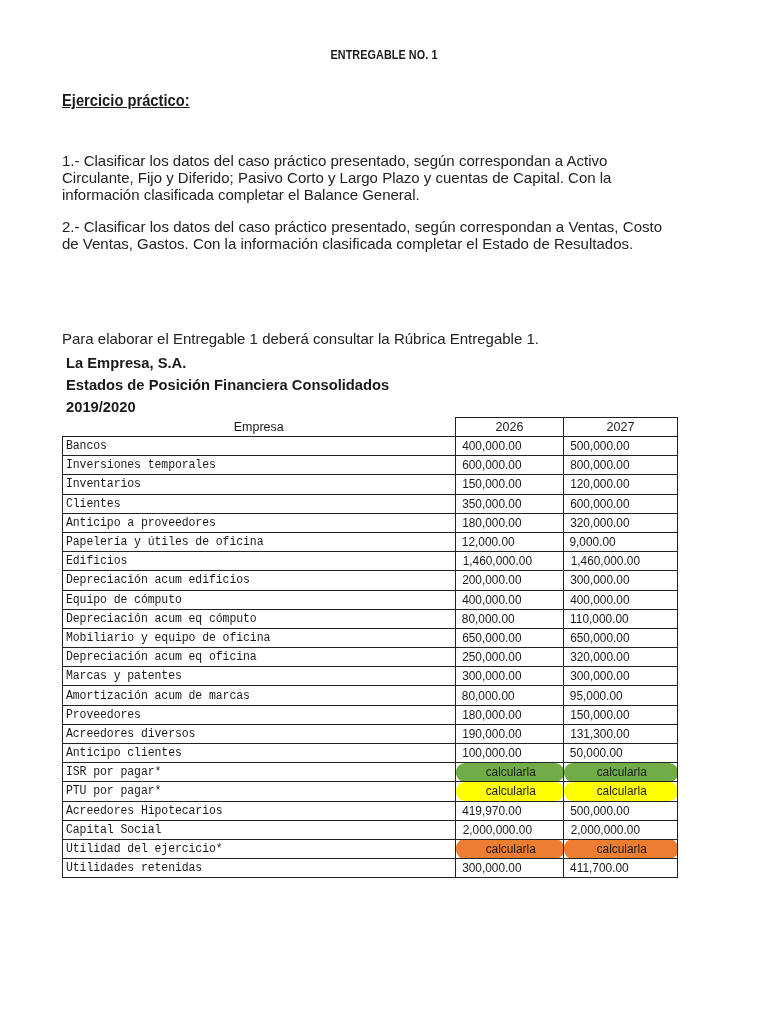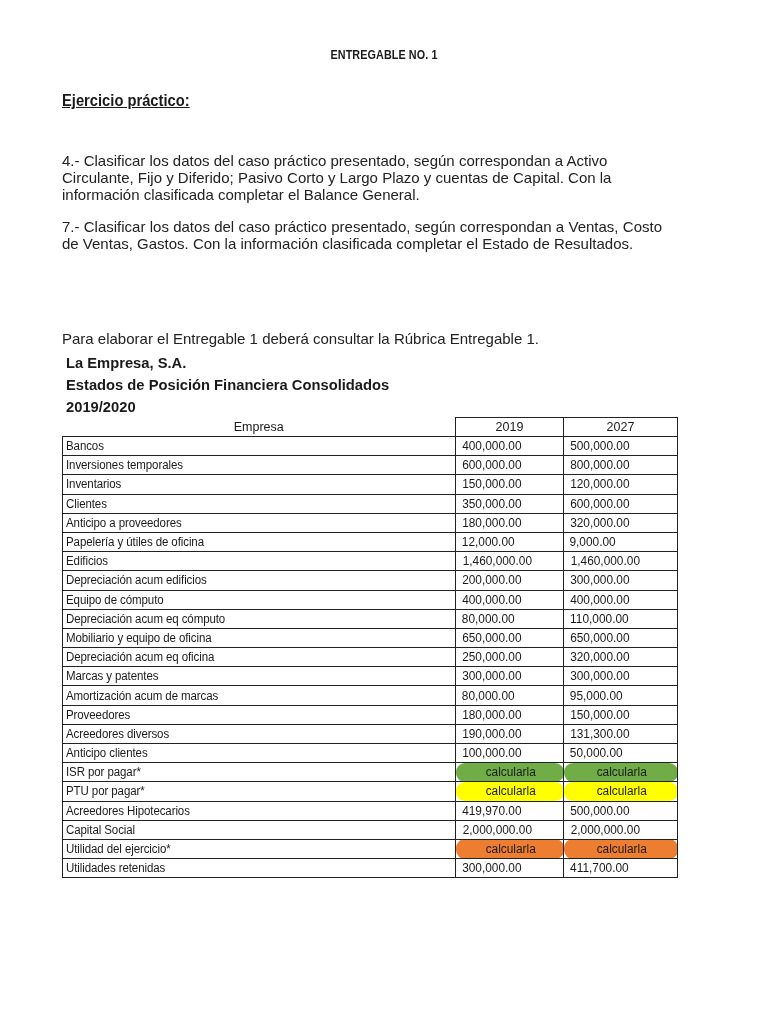--- a/index.html
+++ b/index.html
@@ -43,52 +43,52 @@
   table.fin col.c-y { width: 108px; }
   table.fin col.c-y2 { width: 114px; }
   table.fin td, table.fin th {
     height: 18.2px; padding: 0 3px; border: 1px solid #222;
     white-space: nowrap; overflow: hidden; line-height: 18px;
   }
   table.fin thead th {
     font-weight: normal; text-align: center; height: 18px;
   }
   table.fin thead th.h-name { border-top: none; border-left: none; }
-  table.fin td.name { text-align: left; letter-spacing: -0.1px; }
+  table.fin td.name { text-align: left; letter-spacing: -0.1px; font-family: Liberation Mono, monospace; }
   table.fin td.num { padding-right: 2px; }
   table.fin td.calc { text-align: center; font-weight: normal; border-radius: 9px; }
   .name-text { display: inline-block; transform-origin: left; transform: scaleX(0.92); }
   .num-text { display: inline-block; transform-origin: right; transform: scaleX(0.95); }
 </style>
 </head>
 <body>
 
 <div class="doc-title">ENTREGABLE NO. 1</div>
 <div class="section-heading">Ejercicio práctico:</div>
 
-<div class="para para-1">4.- Clasificar los datos del caso práctico presentado, según correspondan a Activo Circulante, Fijo y Diferido; Pasivo Corto y Largo Plazo y cuentas de Capital. Con la información clasificada completar el Balance General.</div>
-<div class="para para-2">7.- Clasificar los datos del caso práctico presentado, según correspondan a Ventas, Costo de Ventas, Gastos. Con la información clasificada completar el Estado de Resultados.</div>
+<div class="para para-1">1.- Clasificar los datos del caso práctico presentado, según correspondan a Activo Circulante, Fijo y Diferido; Pasivo Corto y Largo Plazo y cuentas de Capital. Con la información clasificada completar el Balance General.</div>
+<div class="para para-2">2.- Clasificar los datos del caso práctico presentado, según correspondan a Ventas, Costo de Ventas, Gastos. Con la información clasificada completar el Estado de Resultados.</div>
 <div class="para para-3">Para elaborar el Entregable 1 deberá consultar la Rúbrica Entregable 1.</div>
 
 <div class="company">
   <div>La Empresa, S.A.</div>
   <div>Estados de Posición Financiera Consolidados</div>
   <div>2019/2020</div>
 </div>
 
 <table class="fin">
   <colgroup>
     <col class="c-name">
       <col class="c-y">
       <col class="c-y2">
   </colgroup>
   <thead>
     <tr>
       <th class="h-name">Empresa</th>
-      <th>2019</th>
+      <th>2026</th>
       <th>2027</th>
     </tr>
   </thead>
   <tbody id="table-body">
       <tr>
         <td class="name"><span class="name-text">Bancos</span></td>
         <td class="num"><span class="num-text">400,000.00</span></td>
         <td class="num"><span class="num-text">500,000.00</span></td>
       </tr>
       <tr>

